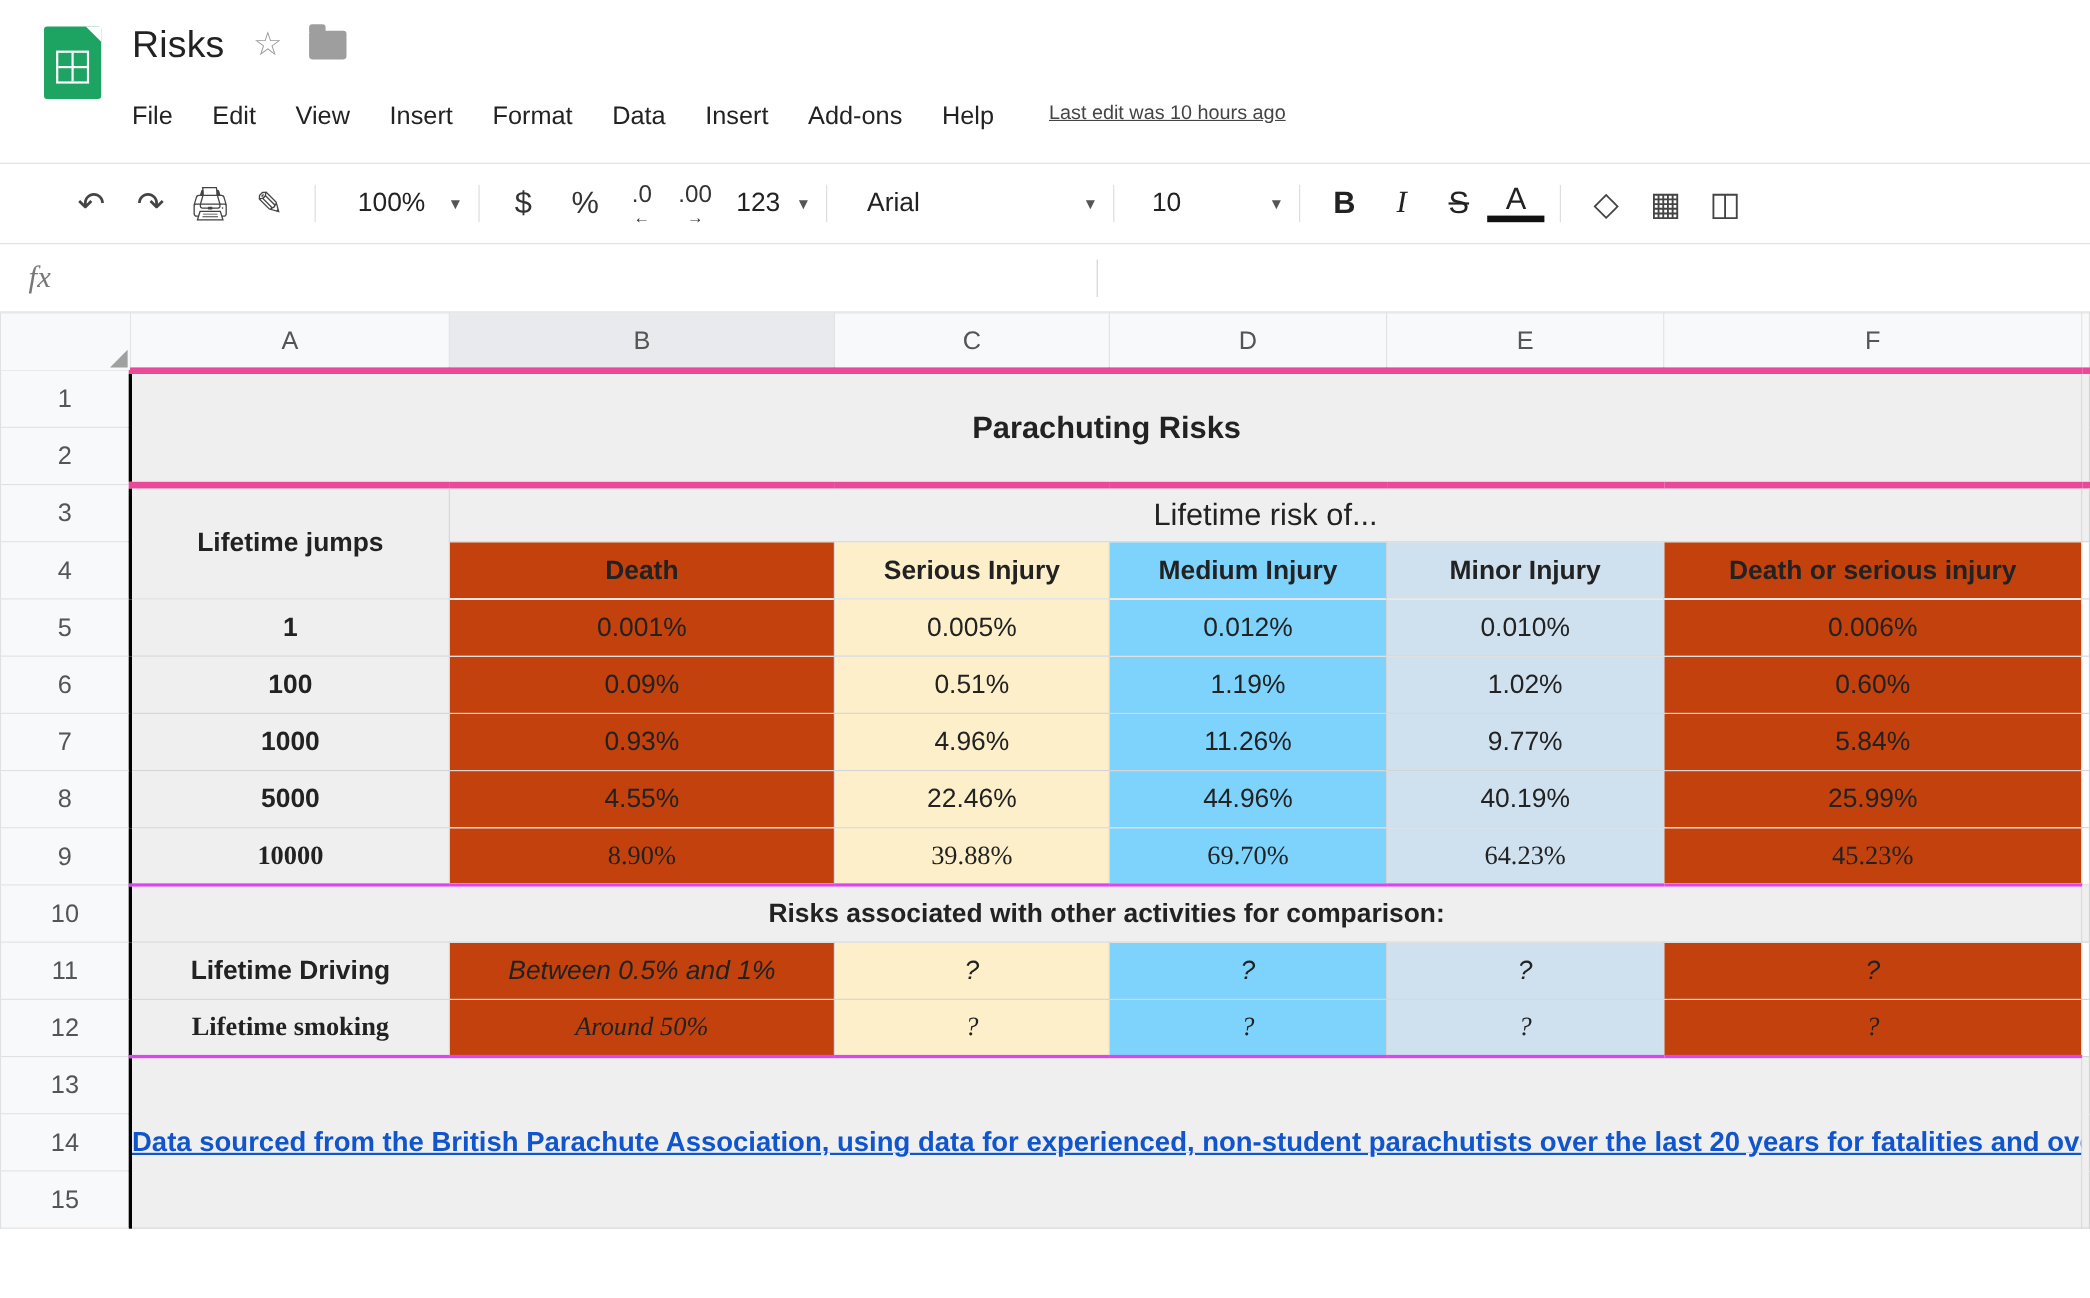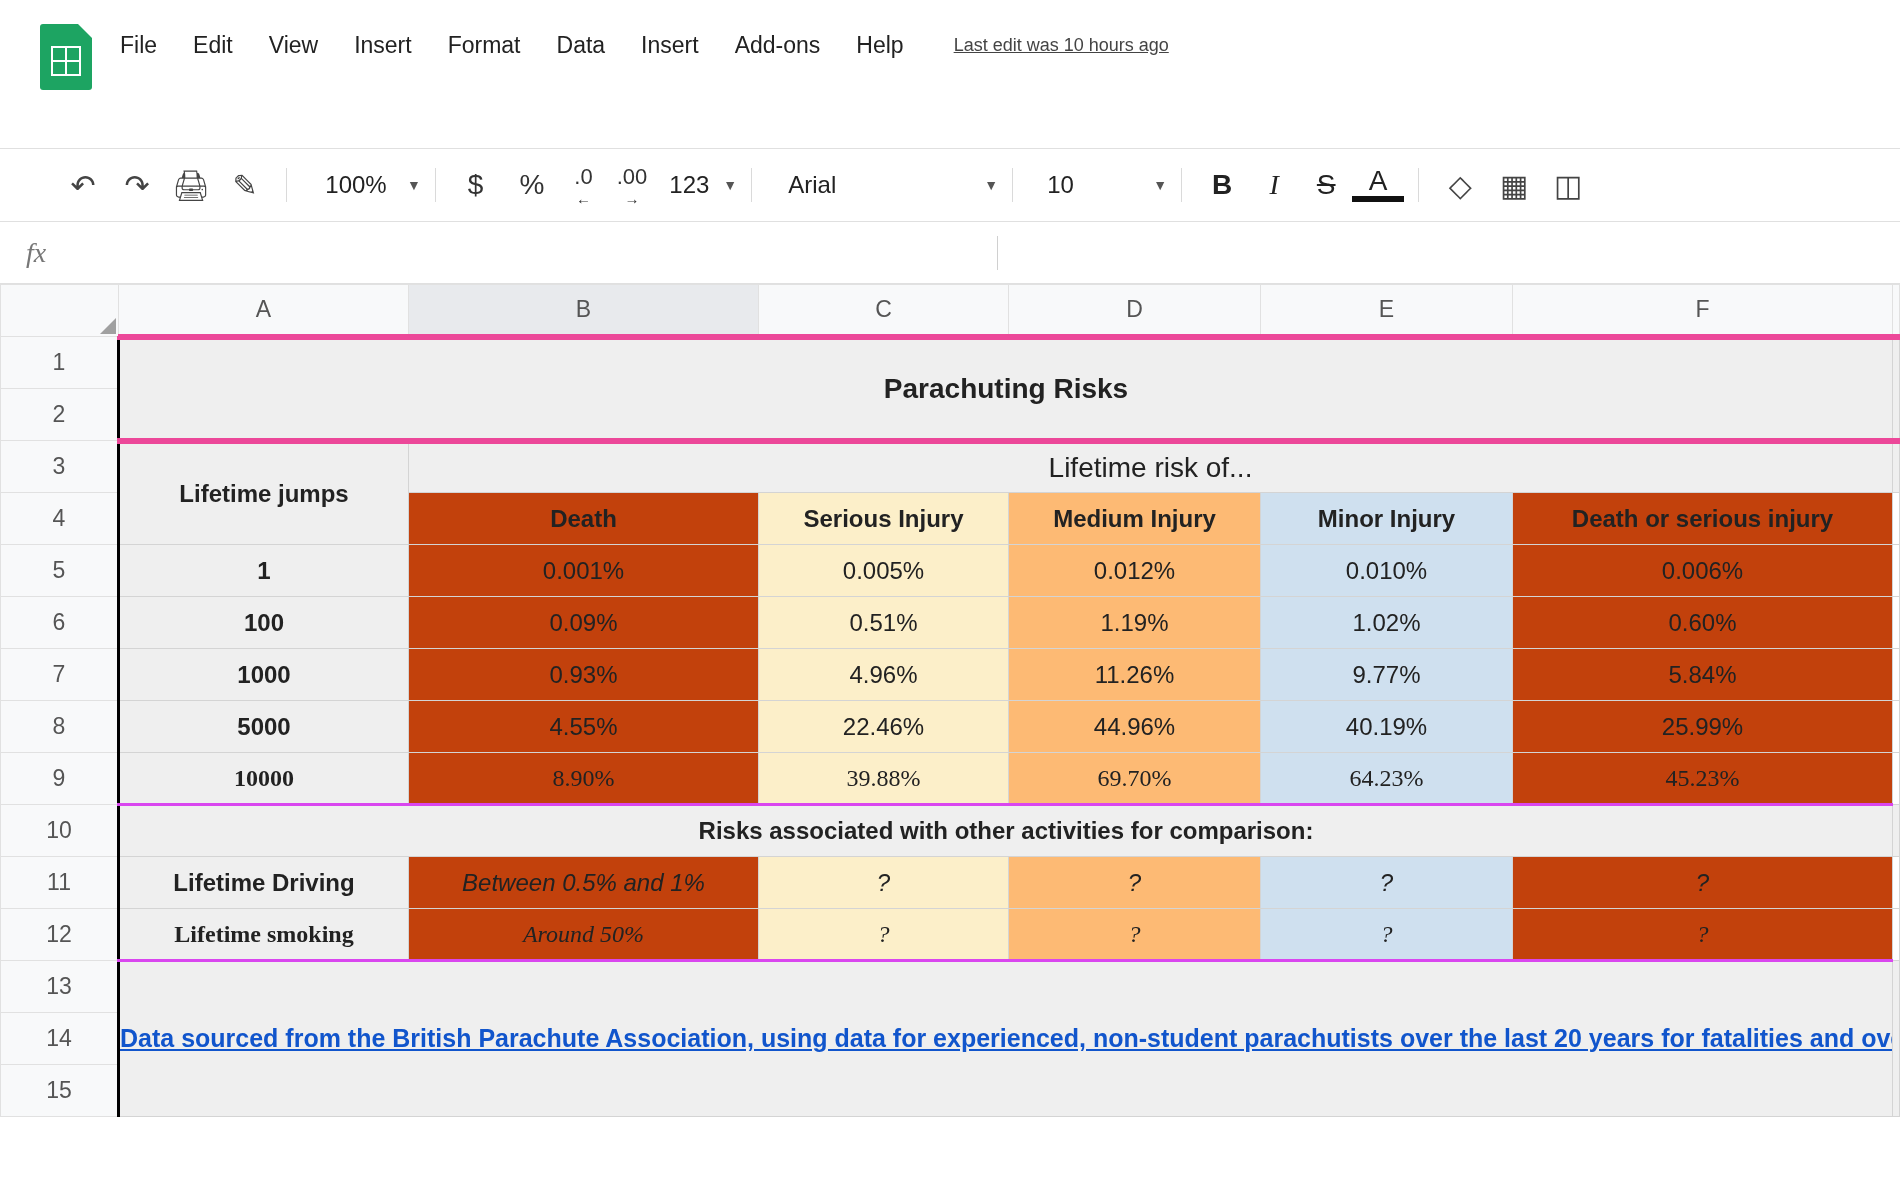--- a/index.html
+++ b/index.html
@@ -74,22 +74,21 @@
   .folder-icon:before {
     content: "";
     position: absolute;
     left: 0; top: -6px;
     width: 15px; height: 7px;
     background: #9e9e9e;
     border-radius: 3px 3px 0 0;
   }
   .menubar {
     display: flex;
-    align-items: center;
-    margin-top: 10px;
+    margin-top: 24px;
     height: 42px;
   }
   .menu-item {
     font-size: 23px;
     color: #222;
     margin-right: 36px;
     cursor: default;
   }
   .last-edit {
     font-size: 18px;
@@ -204,21 +203,21 @@
   }
   .hdr-strong { border-top: 6px solid #ec4899; }
   .hdr-strong-b { border-bottom: 3px solid #d946ef; font-family: Liberation Serif, serif; }
   .thick-l { border-left: 3px solid #000; }
   .bold { font-weight: bold; }
   .ital { font-style: italic; }
   .big { font-size: 28px; }
   .c-grey { background: #efefef; }
   .c-red { background: #c2410c; }
   .c-yellow { background: #fcefc9; }
-  .c-purple { background: #fdba74; }
+  .c-purple { background: #7dd3fc; }
   .c-blue { background: #cfe0ef; }
   .c-white { background: #fff; }
   .link {
     color: #1155cc;
     text-decoration: underline;
     font-weight: bold;
     font-size: 25px;
     line-height: 1.25;
   }
   .notes {
@@ -228,20 +227,25 @@
   }
 </style>
 </head>
 <body>
 
 <div class="titlebar">
   <div class="doc-icon">
     <div class="grid"></div>
   </div>
   <div class="title-block">
+    <div class="doc-title-row">
+      <span class="doc-title">Risks</span>
+      <span class="star-icon">☆</span>
+      <span class="folder-icon"></span>
+    </div>
     <div class="menubar">
       <span class="menu-item">File</span>
       <span class="menu-item">Edit</span>
       <span class="menu-item">View</span>
       <span class="menu-item">Insert</span>
       <span class="menu-item">Format</span>
       <span class="menu-item">Data</span>
       <span class="menu-item">Insert</span>
       <span class="menu-item">Add-ons</span>
       <span class="menu-item">Help</span>

